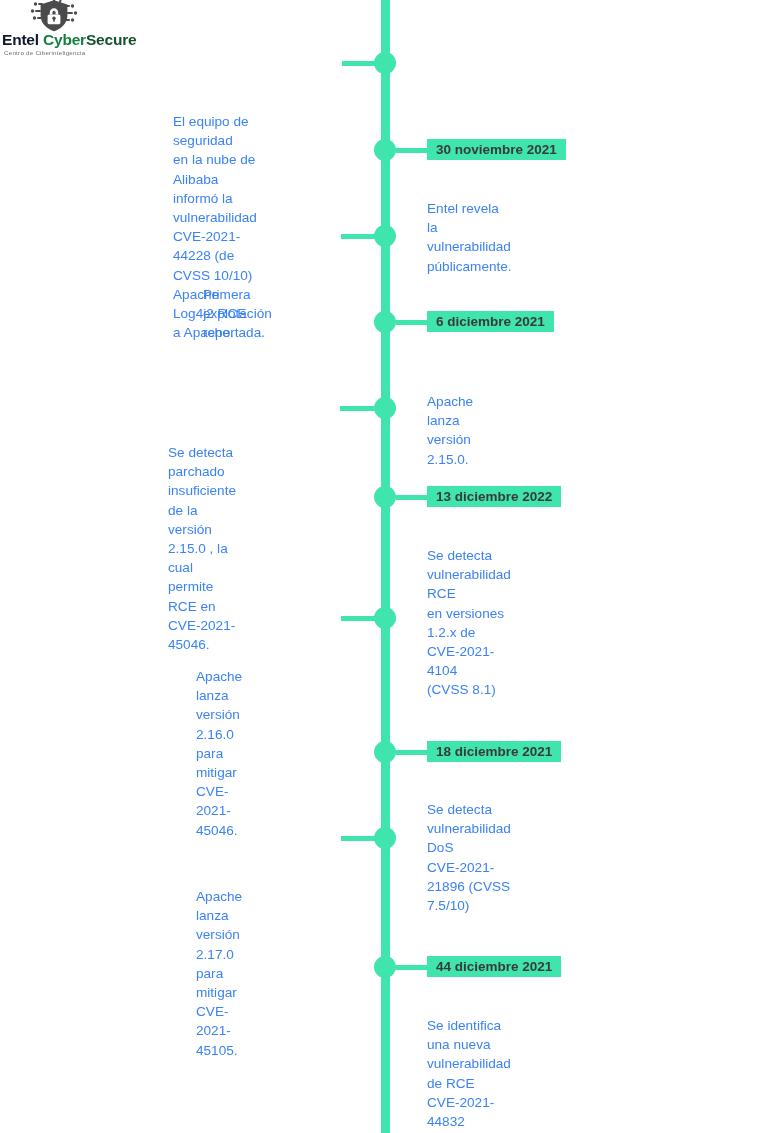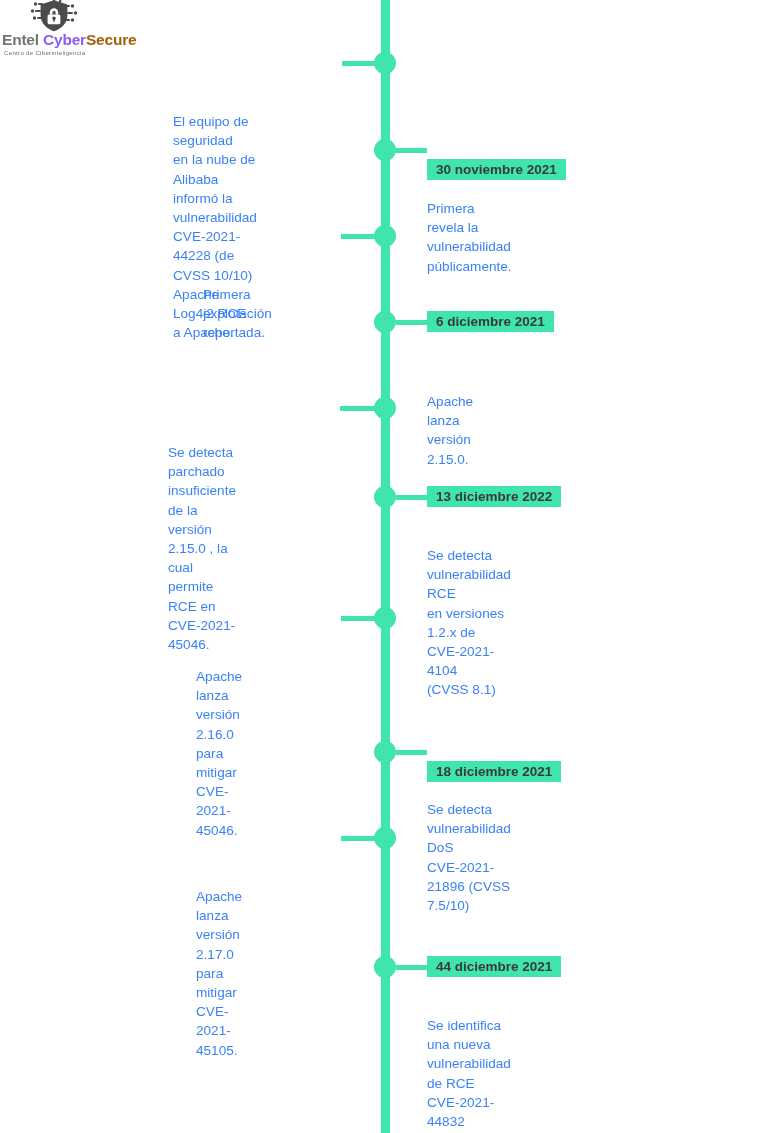--- a/index.html
+++ b/index.html
@@ -37,23 +37,23 @@
     position: absolute;
     left: 2px;
     top: 32px;
     width: 160px;
     font-size: 15.5px;
     font-weight: bold;
     letter-spacing: -0.2px;
     line-height: 1;
     white-space: nowrap;
   }
-  #logo-wordmark .w-entel { color: #737373; }
-  #logo-wordmark .w-cyber { color: #8b5cf6; }
-  #logo-wordmark .w-secure { color: #a16207; }
+  #logo-wordmark .w-entel { color: #0f172a; }
+  #logo-wordmark .w-cyber { color: #15803d; }
+  #logo-wordmark .w-secure { color: #14532d; }
   #logo-tagline {
     position: absolute;
     left: 4px;
     top: 49px;
     font-size: 6.2px;
     letter-spacing: 0.25px;
     color: #6d6e70;
     white-space: nowrap;
   }
 
@@ -156,22 +156,22 @@
       <div class="body-text" style="top: 88px; left: 173px;">El equipo de seguridad
 en la nube de Alibaba
 informó la vulnerabilidad
 CVE-2021-44228 (de
 CVSS 10/10) Apache
 Log4j2 RCE a Apache.</div>
     </div>
     <div class="node" style="top: 139px;"></div>
     <div class="connector" style="top: 148px; left: 395.5px; width: 31.5px;"></div>
     <div class="entry right">
-      <div class="badge" style="top: 139px; left: 427px; margin-top: 20px;">30 noviembre 2021</div>
-      <div class="body-text" style="top: 175px; left: 427px;">Primera revela la
+      <div class="badge" style="top: 139px; left: 427px;">30 noviembre 2021</div>
+      <div class="body-text" style="top: 175px; left: 427px;">Entel revela la
 vulnerabilidad
 públicamente.</div>
     </div>
     <div class="node" style="top: 225px;"></div>
     <div class="connector" style="top: 234px; left: 341px; width: 34.5px;"></div>
     <div class="entry left">
       <div class="body-text" style="top: 261px; left: 203px;">Primera explotación
 reportada.</div>
     </div>
     <div class="node" style="top: 311px;"></div>
@@ -202,21 +202,21 @@
     <div class="node" style="top: 607px;"></div>
     <div class="connector" style="top: 616px; left: 341px; width: 34.5px;"></div>
     <div class="entry left">
       <div class="body-text" style="top: 643px; left: 196px;">Apache lanza versión
 2.16.0 para mitigar
 CVE-2021-45046.</div>
     </div>
     <div class="node" style="top: 741px;"></div>
     <div class="connector" style="top: 750px; left: 395.5px; width: 31.5px;"></div>
     <div class="entry right">
-      <div class="badge" style="top: 741px; left: 427px; margin-top: 20px;">18 diciembre 2021</div>
+      <div class="badge" style="top: 741px; left: 427px;">18 diciembre 2021</div>
       <div class="body-text" style="top: 776px; left: 427px;">Se detecta vulnerabilidad DoS
 CVE-2021-21896 (CVSS 7.5/10)</div>
     </div>
     <div class="node" style="top: 827px;"></div>
     <div class="connector" style="top: 836px; left: 341px; width: 34.5px;"></div>
     <div class="entry left">
       <div class="body-text" style="top: 863px; left: 196px;">Apache lanza versión
 2.17.0 para mitigar
 CVE-2021-45105.</div>
     </div>

